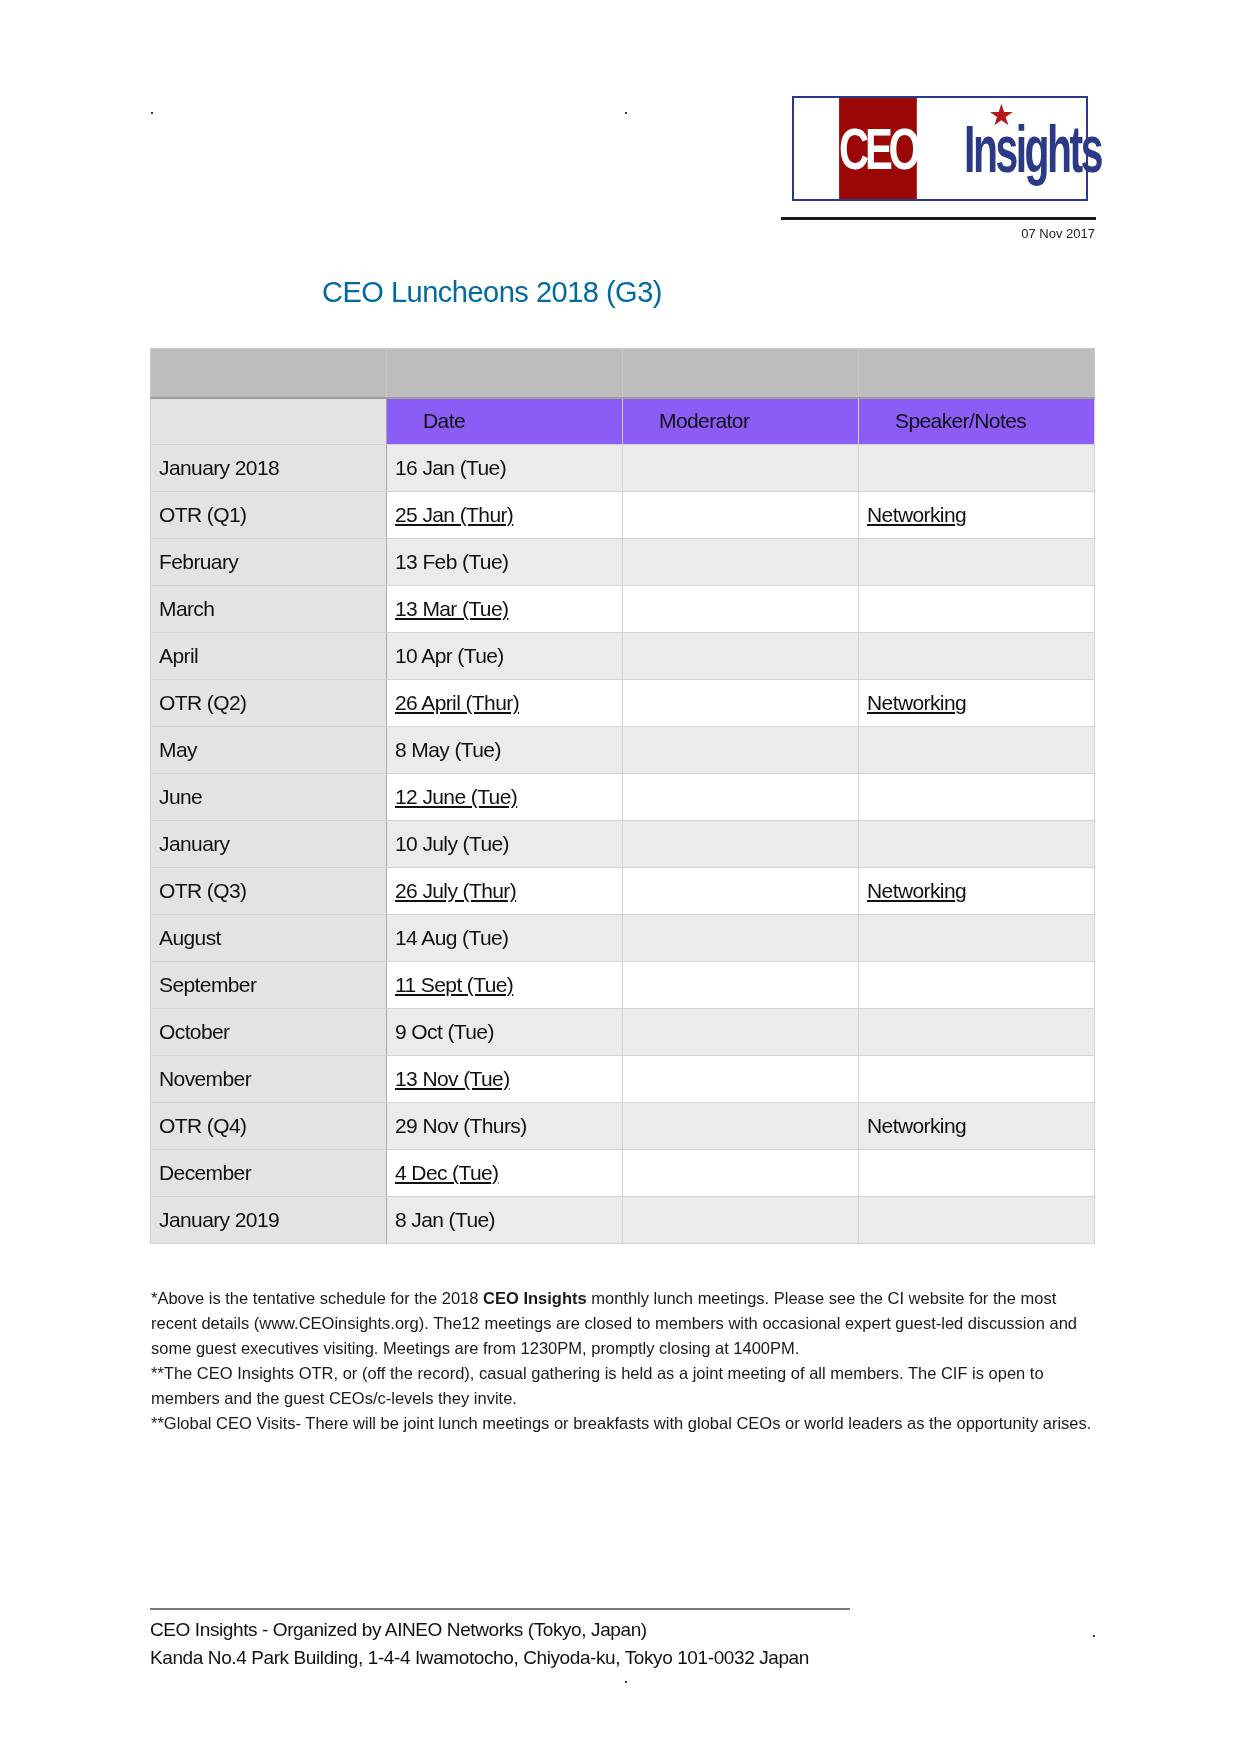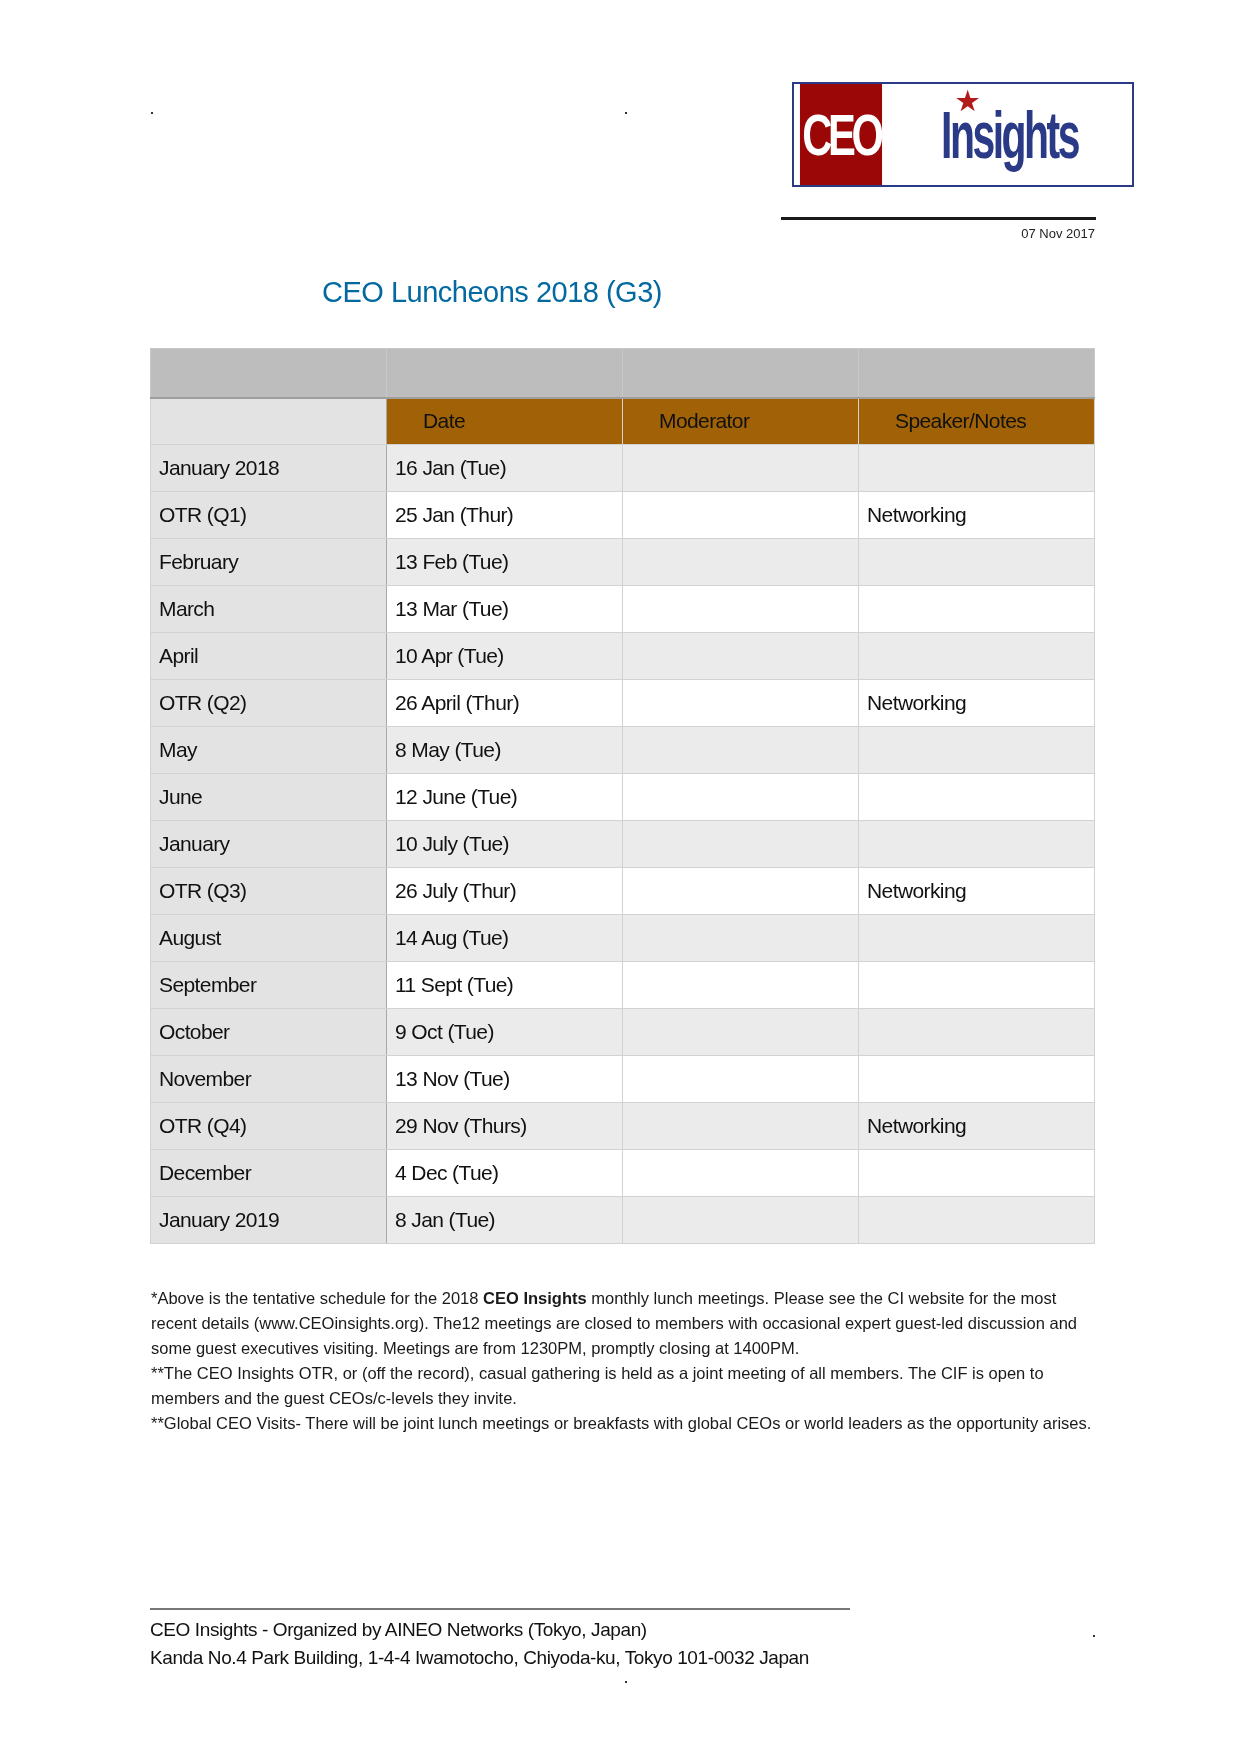--- a/index.html
+++ b/index.html
@@ -1,33 +1,33 @@
 <!DOCTYPE html>
 <html><head>
 <meta charset="utf-8">
 <style>
   html, body { margin: 0; padding: 0; background: #ffffff; }
   body { width: 1240px; height: 1753px; position: relative; overflow: hidden; color: #111; }
   .dot { position: absolute; width: 2px; height: 2px; background: #333; }
-  .logo { position: absolute; left: 792px; top: 82px; width: 342px; height: 105px; display: flex; border: 2px solid #2a3a86; box-sizing: border-box; }
+  .logo { position: absolute; left: 792px; top: 96px; width: 296px; height: 105px; display: flex; border: 2px solid #2a3a86; box-sizing: border-box; padding-left: 40px; }
   .logo-ceo { width: 114px; background: #9b0707; color: #fff; display: flex; align-items: center; justify-content: center; font-family: "Liberation Sans", sans-serif; font-weight: bold; font-size: 58px; letter-spacing: -6px; transform: scaleX(0.72); transform-origin: center; margin: 0 -10px; }
   .logo-insights { flex: 1; position: relative; display: flex; align-items: center; justify-content: center; color: #2a3a86; font-family: "Liberation Sans", sans-serif; font-weight: bold; font-size: 66px; letter-spacing: -4px; }
   .logo-insights span.txt { display: inline-block; transform: scaleX(0.62); transform-origin: center; }
   .logo-star { position: absolute; left: 68px; top: 4px; color: #b31b1b; font-size: 26px; line-height: 1; }
   .rule-top { position: absolute; left: 781px; top: 217px; width: 315px; height: 3px; background: #1a1a1a; }
   .doc-date { position: absolute; right: 145px; top: 226px; font-family: "Liberation Sans", sans-serif; font-size: 13px; color: #222; }
   .title { position: absolute; left: 0; width: 984px; top: 276px; text-align: center; font-family: "Liberation Sans", sans-serif; font-size: 29px; color: #0369a1; letter-spacing: -0.5px; }
   table.sched { position: absolute; left: 150px; top: 348px; width: 945px; border-collapse: collapse; font-family: "Liberation Sans", sans-serif; font-size: 21px; letter-spacing: -0.6px; }
   table.sched td { border: 1px solid #d2d2d2; height: 47px; padding: 0 0 0 8px; vertical-align: middle; box-sizing: border-box; }
   table.sched tr.band td { background: #bdbdbd; height: 49px; border-color: #c8c8c8; border-bottom: 2px solid #9e9e9e; }
   table.sched td.c0 { width: 236px; background: #e3e3e3; border-right: 1px solid #a9a9a9; }
   table.sched td.c1, table.sched td.c2, table.sched td.c3 { width: 236px; }
   table.sched tr.odd td.cx { background: #ebebeb; }
-  table.sched tr.even td.cx { background: #ffffff; }
-  table.sched tr.hdr td.cx { background: #a16207; padding-left: 36px; }
+  table.sched tr.even td.cx { background: #ffffff; text-decoration: underline; }
+  table.sched tr.hdr td.cx { background: #8b5cf6; padding-left: 36px; }
   .notes { position: absolute; left: 151px; top: 1286px; width: 950px; font-family: "Liberation Sans", sans-serif; font-size: 16.5px; line-height: 25px; color: #1a1a1a; }
   .notes p { margin: 0; }
   .notes b { font-weight: bold; }
   .notes .link { color: #1a1a1a; }
   .rule-foot { position: absolute; left: 150px; top: 1608px; width: 700px; height: 2px; background: #777; }
   .footer { position: absolute; left: 150px; top: 1616px; font-family: "Liberation Sans", sans-serif; font-size: 19px; line-height: 28px; color: #111; letter-spacing: -0.4px; }
 </style>
 </head>
 <body>
 

